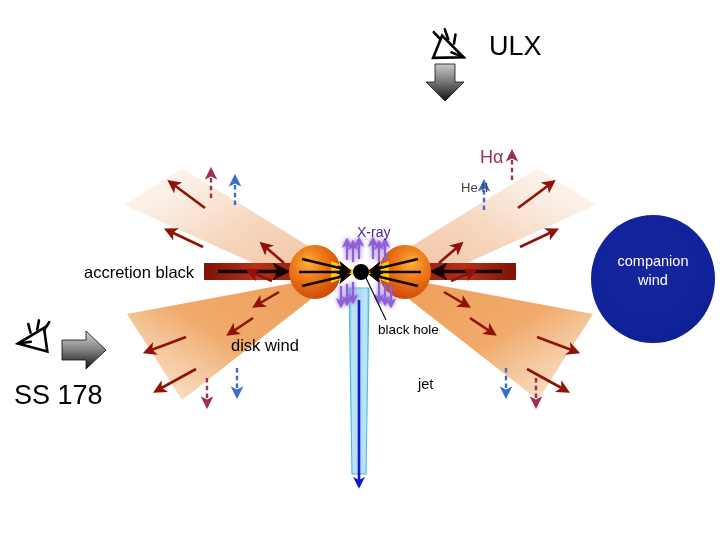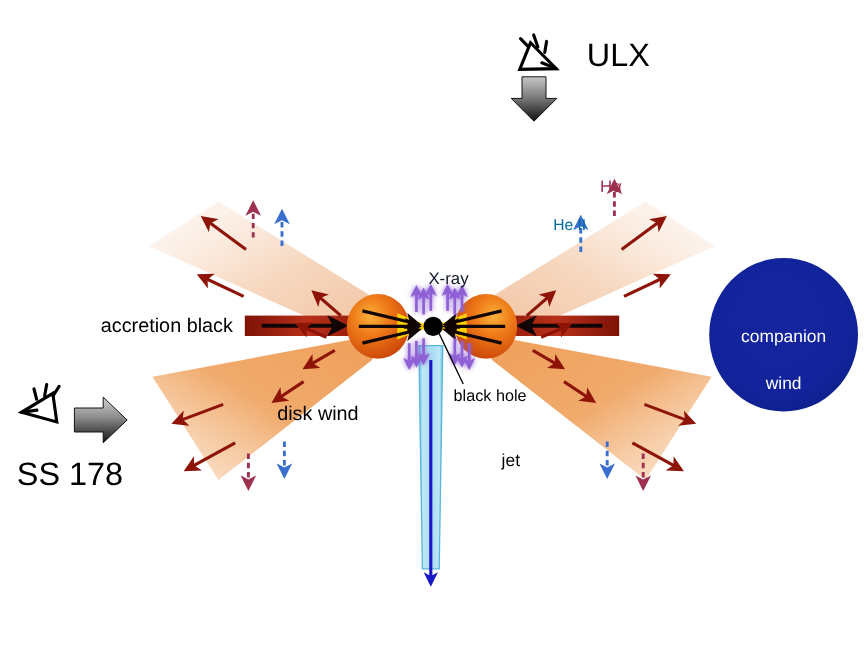--- a/index.html
+++ b/index.html
@@ -34,34 +34,34 @@
     color: #000000;
     font-family: "Liberation Sans", sans-serif;
     -webkit-font-smoothing: antialiased;
   }
   .lbl-ulx       { left: 489px; top: 32px;  font-size: 27px; }
   .lbl-ss433     { left: 14px;  top: 381px; font-size: 27px; }
   .lbl-accretion { left: 84px;  top: 264px; font-size: 16.5px; }
   .lbl-diskwind  { left: 231px; top: 337px; font-size: 16.5px; text-align: center; }
   .lbl-blackhole { left: 378px; top: 323px; font-size: 13.5px; }
   .lbl-jet       { left: 378px; top: 377px; font-size: 14.5px; margin-left: 40px; }
-  .lbl-xray      { left: 357px; top: 225px; font-size: 14px; color: #0f172a; }
-  .lbl-heii      { left: 461px; top: 181px; font-size: 13px; color: #0369a1; }
-  .lbl-halpha    { left: 500px; top: 148px; font-size: 14px; color: #9e3050; }
+  .lbl-xray      { left: 357px; top: 225px; font-size: 14px; color: #4c1d95; }
+  .lbl-heii      { left: 461px; top: 181px; font-size: 13px; color: #404040; }
+  .lbl-halpha    { left: 480px; top: 148px; font-size: 18px; color: #9e3050; }
   .lbl-companion {
     position: absolute;
     left: 600px; top: 252px;
     width: 106px;
     text-align: center;
     color: #ffffff;
     font-size: 14.5px;
     line-height: 1.32;
     font-family: "Liberation Sans", sans-serif;
   }
-  .lbl-companion span { display: block; margin-top: 20px; }
+  .lbl-companion span { display: block; }
 </style>
 </head>
 <body>
 
 <div id="stage">
 
   <svg id="scene" viewBox="0 0 720 540" xmlns="http://www.w3.org/2000/svg">
     <defs>
 
       <linearGradient id="coneUL" x1="1" y1="1" x2="0" y2="0">

